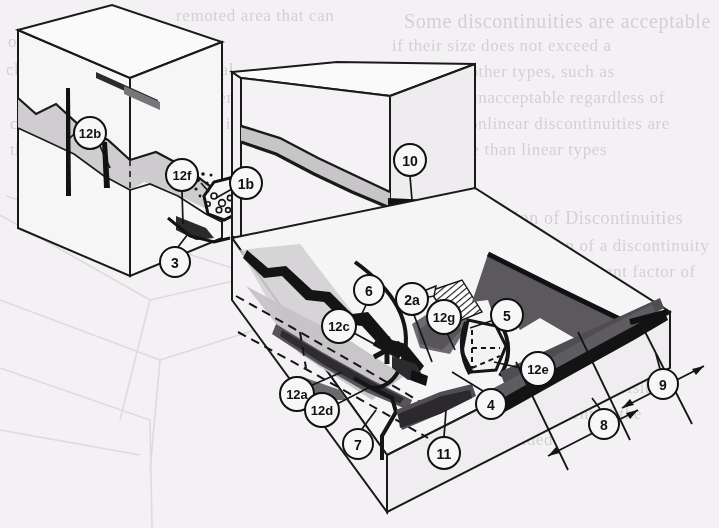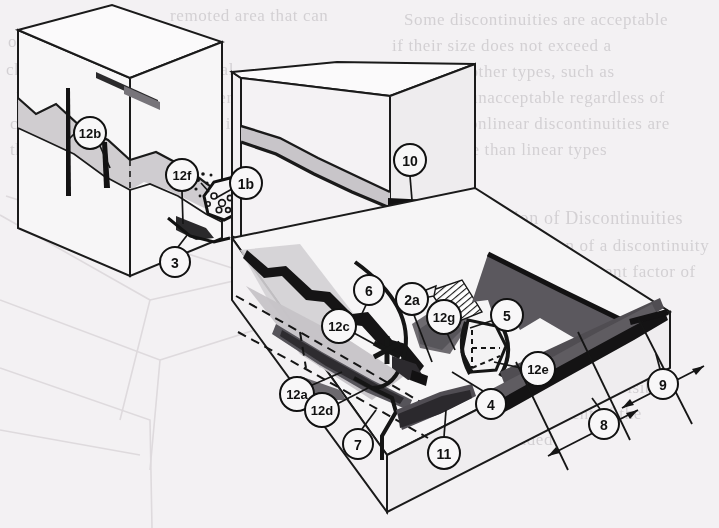--- a/index.html
+++ b/index.html
@@ -47,22 +47,22 @@
     text-anchor: middle;
     dominant-baseline: central;
   }
 </style>
 </head>
 <body>
 
 <div id="figure-root">
 
   <div class="bg-text-layer">
-      <div class="bg-line" style="left: 170px; top: 6px; font-size: 17px; text-align: right;">remoted area that can</div>
-      <div class="bg-line" style="left: 404px; top: 10px; font-size: 17px;">Some discontinuities are acceptable</div>
+      <div class="bg-line" style="left: 176px; top: 6px; font-size: 17px; text-align: right;">remoted area that can</div>
+      <div class="bg-line" style="left: 404px; top: 10px; font-size: 20px;">Some discontinuities are acceptable</div>
       <div class="bg-line" style="left: 8px; top: 32px; font-size: 17px;">of undercut or undercut or</div>
       <div class="bg-line" style="left: 392px; top: 36px; font-size: 17px; text-align: right;">if their size does not exceed a</div>
       <div class="bg-line" style="left: 6px; top: 60px; font-size: 17px;">ching, degassing and hot metal</div>
       <div class="bg-line" style="left: 394px; top: 62px; font-size: 17px;">However, other types, such as</div>
       <div class="bg-line" style="left: 16px; top: 88px; font-size: 17px;">For that reason, they represent a</div>
       <div class="bg-line" style="left: 398px; top: 88px; font-size: 17px;">normally unacceptable regardless of</div>
       <div class="bg-line" style="left: 10px; top: 114px; font-size: 17px;">condition which could result in</div>
       <div class="bg-line" style="left: 396px; top: 114px; font-size: 17px;">general, nonlinear discontinuities are</div>
       <div class="bg-line" style="left: 10px; top: 140px; font-size: 17px;">the weld or adjacent</div>
       <div class="bg-line" style="left: 400px; top: 140px; font-size: 17px;">less severe than linear types</div>

